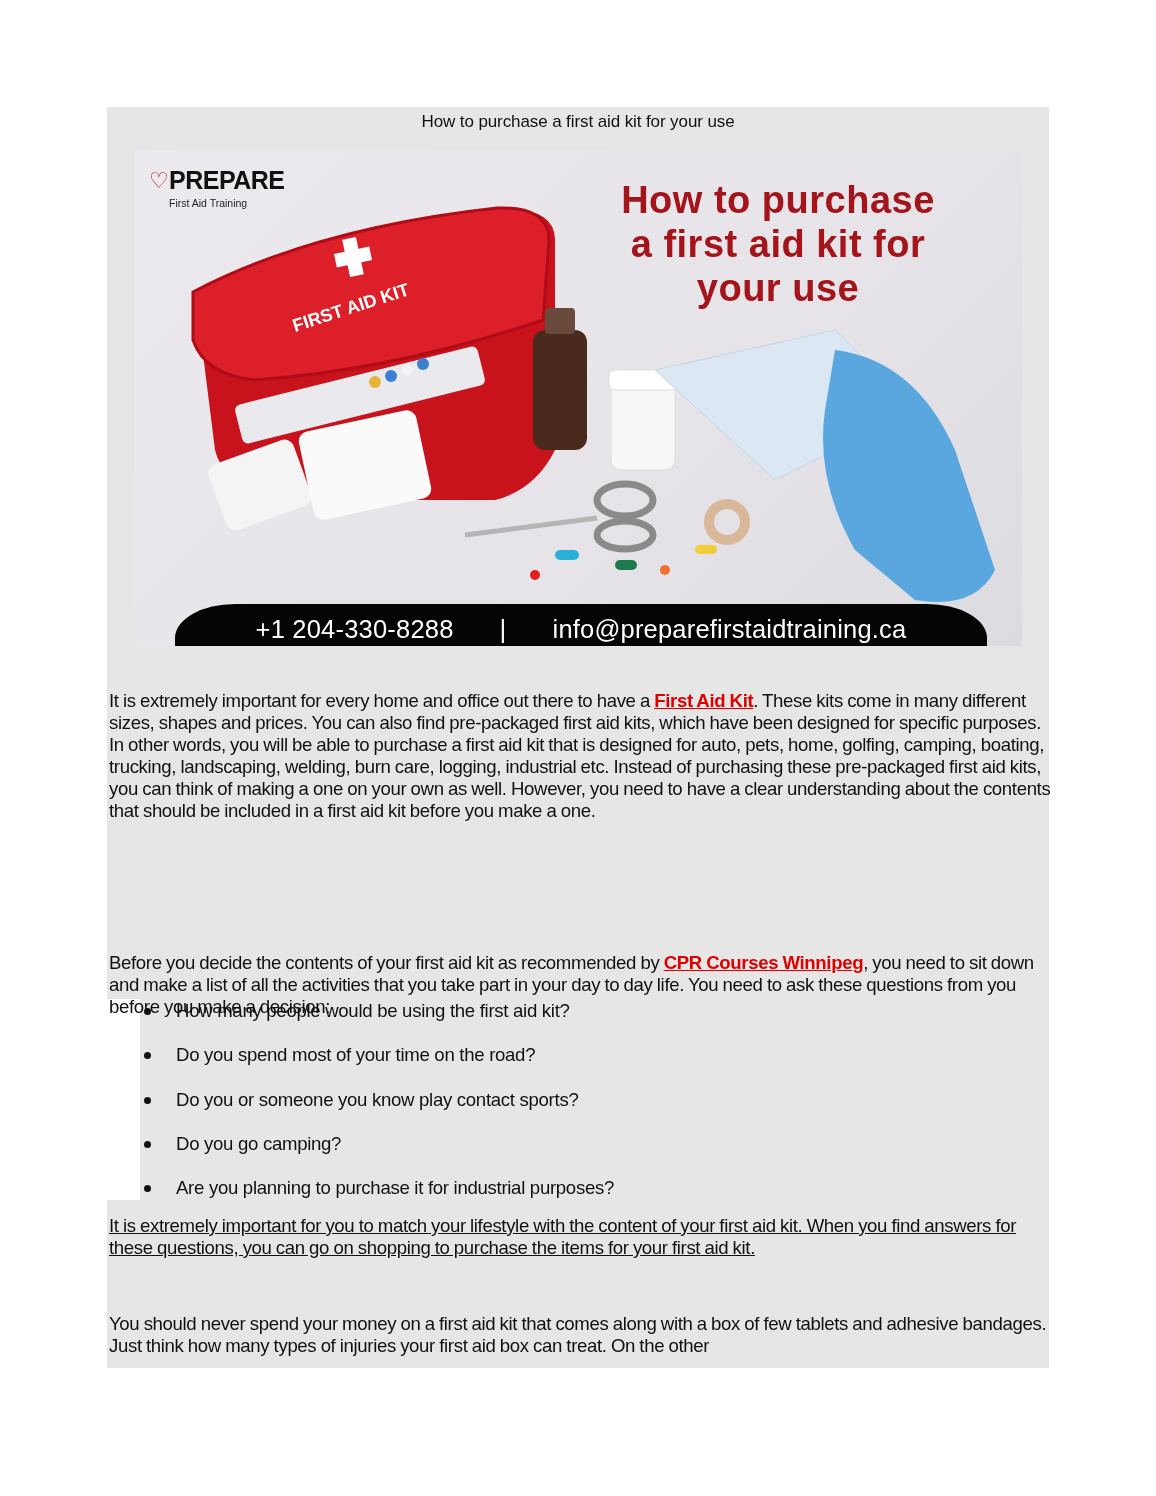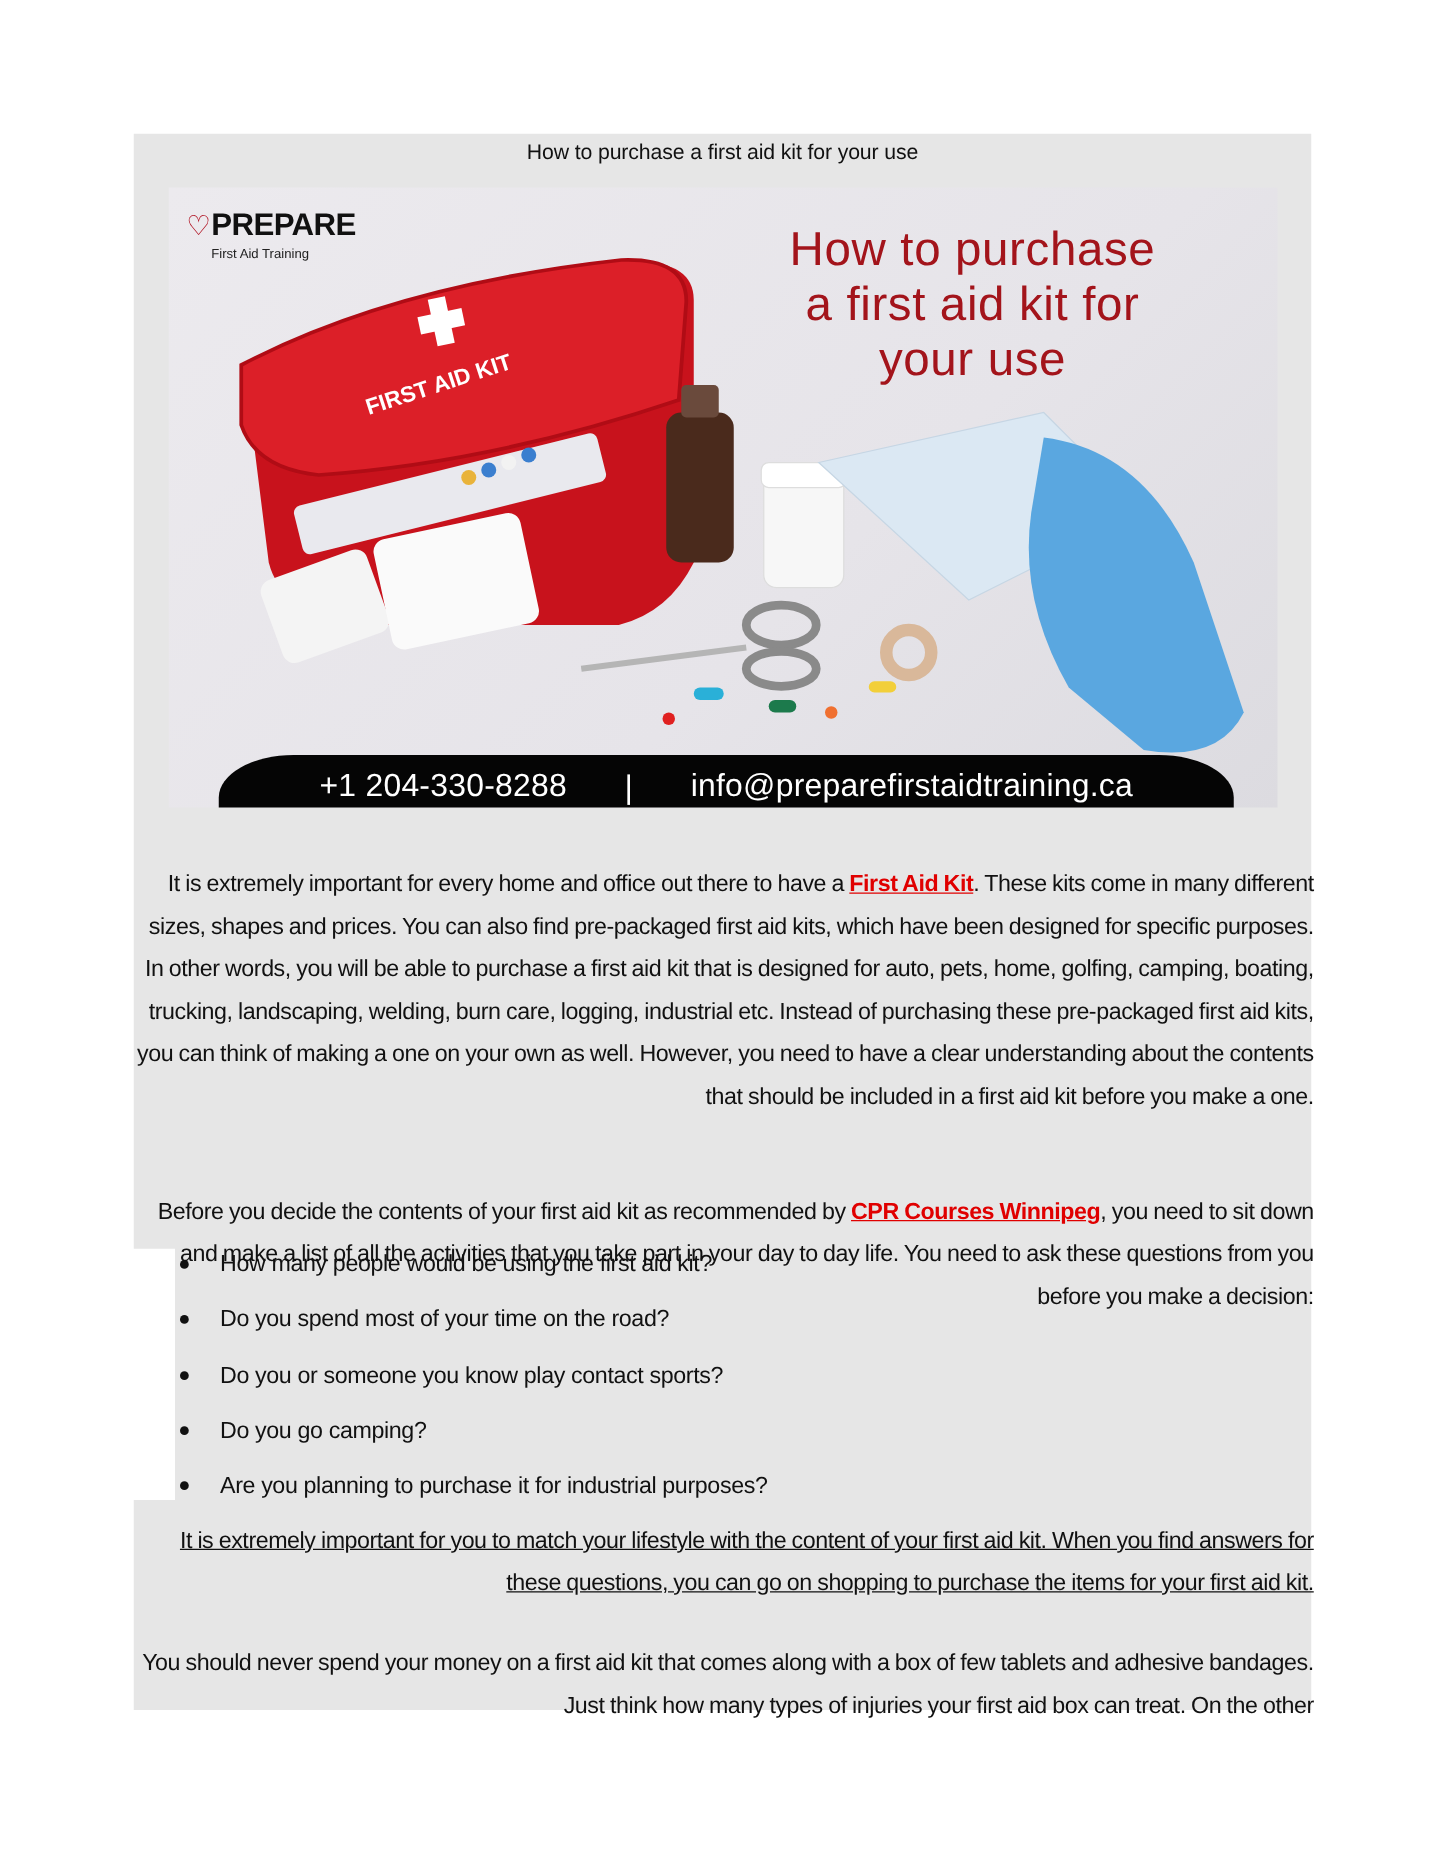--- a/index.html
+++ b/index.html
@@ -3,32 +3,32 @@
 <meta charset="utf-8">
 <style>
   html, body { margin: 0; padding: 0; background: #ffffff; }
   body { width: 1156px; height: 1496px; position: relative; overflow: hidden;
          font-family: "Liberation Sans", "DejaVu Sans", sans-serif; color: #111; }
   .band { position: absolute; background: #e6e6e6; }
   .title { position: absolute; left: 107px; top: 110px; width: 942px; text-align: center;
            font-weight: normal; font-size: 17px; line-height: 24px; letter-spacing: -0.1px; }
   .hero { position: absolute; left: 135px; top: 150px; width: 887px; height: 496px;
           background: linear-gradient(135deg, #eceaee 0%, #e6e4e9 60%, #dcdbe0 100%); overflow: hidden; }
-  .para { position: absolute; left: 109px; width: 942px; font-size: 18.6px; line-height: 34px;
-          letter-spacing: -0.35px; word-spacing: -0.5px; text-align: right; }
+  .para { position: absolute; left: 109px; width: 942px; font-size: 18.6px; line-height: 22px;
+          letter-spacing: -0.35px; word-spacing: -0.5px; }
   .para a { color: #e00000; font-weight: bold; text-decoration: underline; }
   .bullets { position: absolute; left: 138px; top: 998px; margin: 0; padding: 0; list-style: none; }
   .bullets li { position: relative; padding-left: 38px; font-size: 18.6px; height: 44.3px; line-height: 26px; letter-spacing: -0.3px; }
   .bullets li .dot { position: absolute; left: 6px; top: 10px; width: 7px; height: 7px; background: #111; border-radius: 50%; }
   .logo { position: absolute; left: 14px; top: 16px; }
   .logo .brand { font-family: "Liberation Sans", sans-serif; font-weight: bold; font-size: 25px; color: #111;
                  letter-spacing: -0.5px; position: absolute; left: 20px; top: 0; }
   .logo .sub { position: absolute; left: 20px; top: 31px; font-size: 10.5px; color: #222; white-space: nowrap; }
   .hero-title { position: absolute; left: 458px; top: 28px; width: 370px; text-align: center;
-                color: #a3141b; font-weight: normal; font-size: 38px; line-height: 44px; letter-spacing: 0.5px; }
+                color: #a3141b; font-weight: bold; font-size: 38px; line-height: 44px; letter-spacing: 0.5px; }
   .contact-bar { position: absolute; left: 40px; top: 454px; width: 812px; height: 50px; background: #050505;
                  border-radius: 60px 60px 0 0 / 34px 34px 0 0; color: #fff; font-size: 25.5px;
                  display: flex; align-items: center; justify-content: center; gap: 46px; letter-spacing: 0.2px; }
   .contact-bar .sep { font-size: 26px; }
 </style>
 </head>
 <body>
 
 <div class="band" style="left:107px; top:107px; width:942px; height:892px;"></div>
 <div class="band" style="left:140px; top:998px; width:909px; height:202px;"></div>

